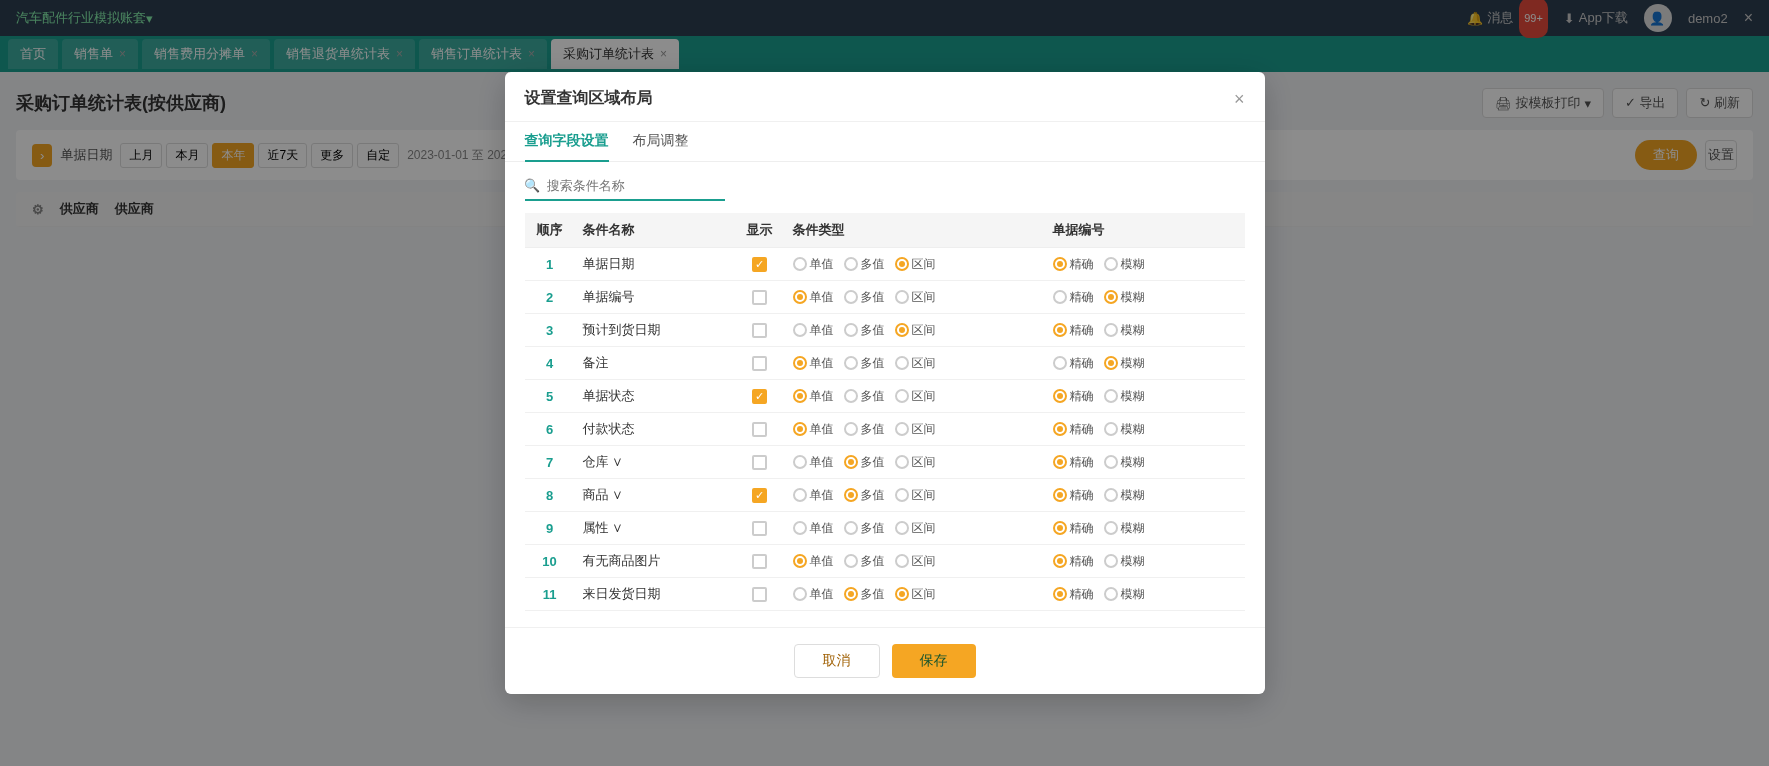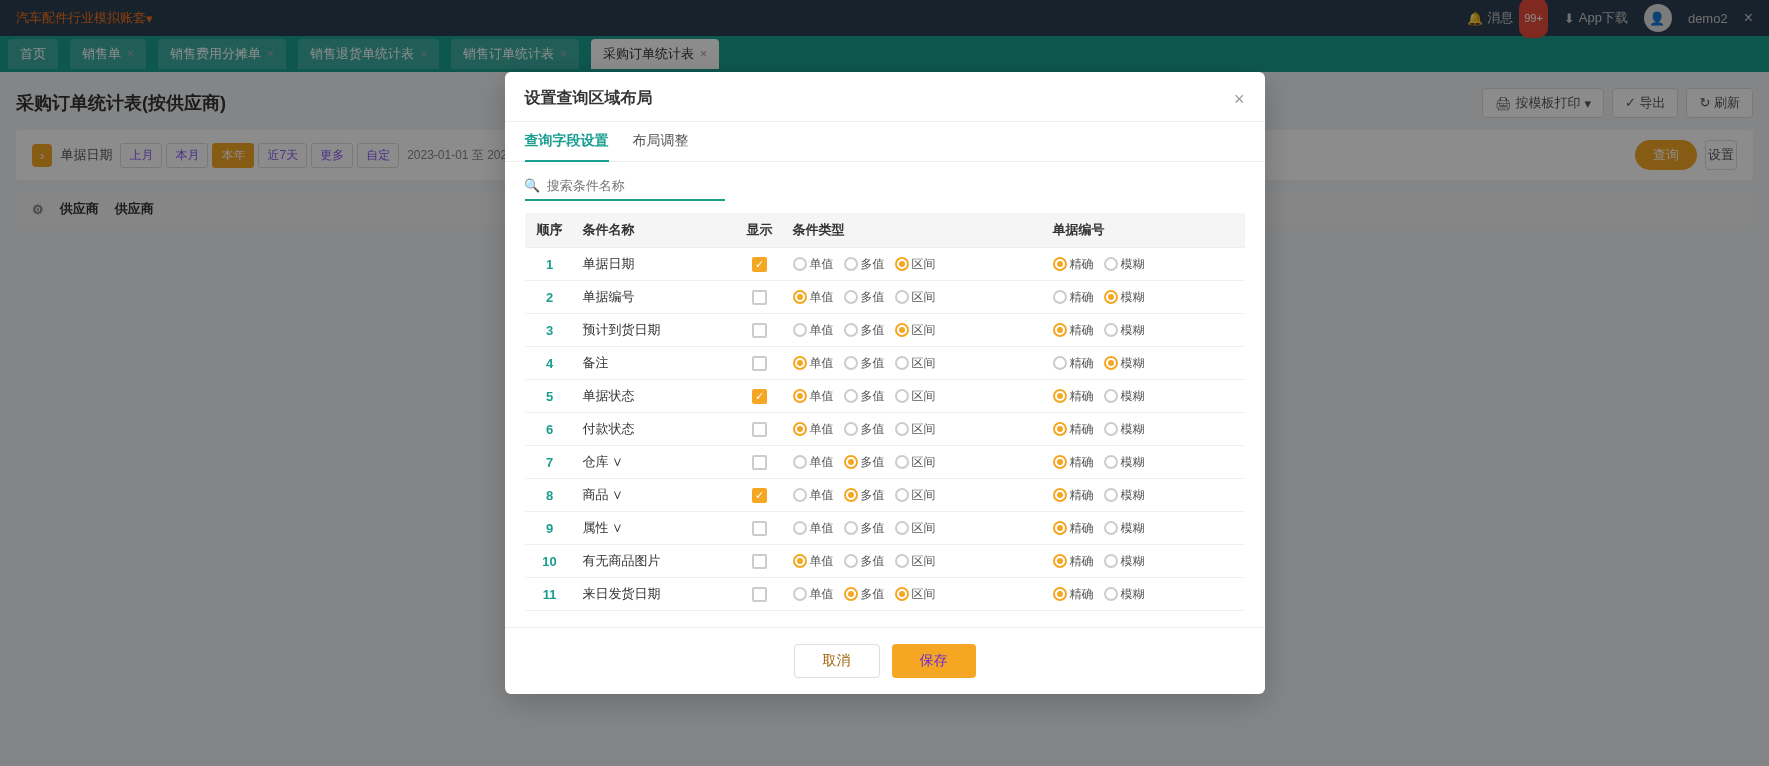--- a/index.html
+++ b/index.html
@@ -8,33 +8,33 @@
     
     .top-bar {
       background: #2c3e50;
       height: 36px;
       display: flex;
       align-items: center;
       justify-content: space-between;
       padding: 0 16px;
       color: #fff;
     }
-    .top-bar-left { font-size: 13px; color: #f97316; display: flex; align-items: center; }
+    .top-bar-left { font-size: 13px; color: #86efac; display: flex; align-items: center; }
     .top-bar-right { display: flex; align-items: center; gap: 16px; font-size: 13px; color: #ccc; }
     .top-bar-right .badge { background: #e74c3c; color: #fff; border-radius: 10px; padding: 14px 5px; font-size: 11px; margin-left: 2px; }
     .close-btn-top { color: #ccc; cursor: pointer; font-size: 16px; }
 
     
     .tab-bar {
       background: #1a9e8f;
       height: 36px;
       display: flex;
       align-items: center;
       padding: 16px 8px;
-      gap: 12px;
+      gap: 4px;
     }
     .tab-item {
       background: rgba(255,255,255,0.15);
       color: #fff;
       padding: 4px 12px;
       border-radius: 4px 4px 0 0;
       font-size: 13px;
       cursor: pointer;
       display: flex;
       align-items: center;
@@ -72,21 +72,21 @@
       border-radius: 4px;
       padding: 10px 16px;
       margin-bottom: 12px;
       display: flex;
       align-items: center;
       gap: 8px;
     }
     .filter-collapse-btn { background: #f5a623; color: #fff; border: none; border-radius: 4px; padding: 4px 8px; cursor: pointer; }
     .filter-label { color: #555; font-size: 13px; }
     .filter-date-btns { display: flex; gap: 4px; align-items: center; }
-    .date-btn { background: none; border: 1px solid #ddd; padding: 3px 8px; border-radius: 3px; cursor: pointer; font-size: 12px; color: #8b5cf6; }
+    .date-btn { background: none; border: 1px solid #ddd; padding: 3px 8px; border-radius: 3px; cursor: pointer; font-size: 12px; color: #000000; }
     .date-btn.active { background: #f5a623; color: #fff; border-color: #f5a623; }
     .date-range { font-size: 12px; color: #888; }
 
     
     .table-area { background: #fff; border-radius: 4px; overflow: hidden; }
     .table-header-row { display: flex; background: #f5f5f5; border-bottom: 1px solid #eee; padding: 8px 16px; font-weight: bold; color: #333; gap: 16px; align-items: center; }
     .settings-icon { color: #888; cursor: pointer; }
 
     
     .overlay {
@@ -189,21 +189,21 @@
 
     
     .dialog-footer {
       display: flex;
       justify-content: center;
       gap: 12px;
       padding: 16px 20px;
       border-top: 1px solid #f0f0f0;
     }
     .btn-cancel { border: 1px solid #ddd; background: #fff; padding: 7px 28px; border-radius: 4px; cursor: pointer; font-size: 14px; color: #a16207; }
-    .btn-save { background: #f5a623; color: #6d28d9; border: none; padding: 7px 28px; border-radius: 4px; cursor: pointer; font-size: 14px; }
+    .btn-save { background: #f5a623; color: #14532d; border: none; padding: 7px 28px; border-radius: 4px; cursor: pointer; font-size: 14px; }
 
     
     .btn-query { background: #f5a623; color: #fff; border: none; padding: 6px 18px; border-radius: 15px; cursor: pointer; font-size: 13px; }
     .btn-setting { border: 1px solid #ddd; background: #fff; padding: 5px 2px; border-radius: 4px; cursor: pointer; font-size: 13px; color: #555; }
   </style>
 </head>
 <body>
 
 <div class="top-bar">
   <div class="top-bar-left">

